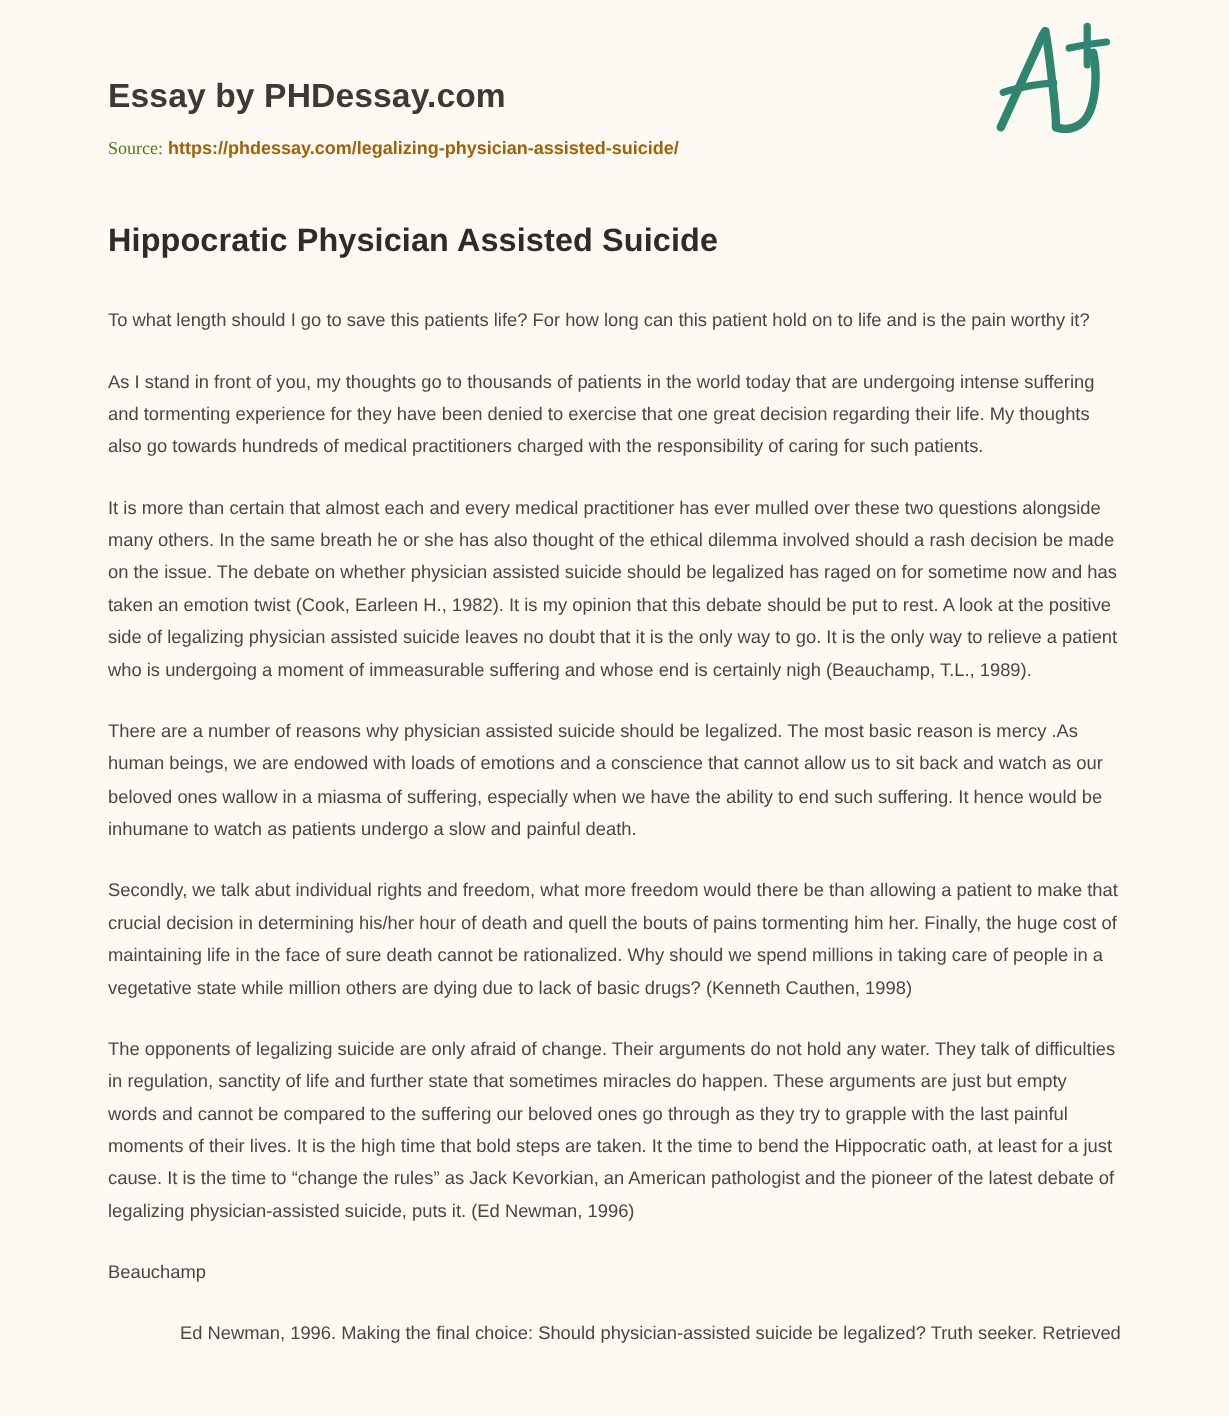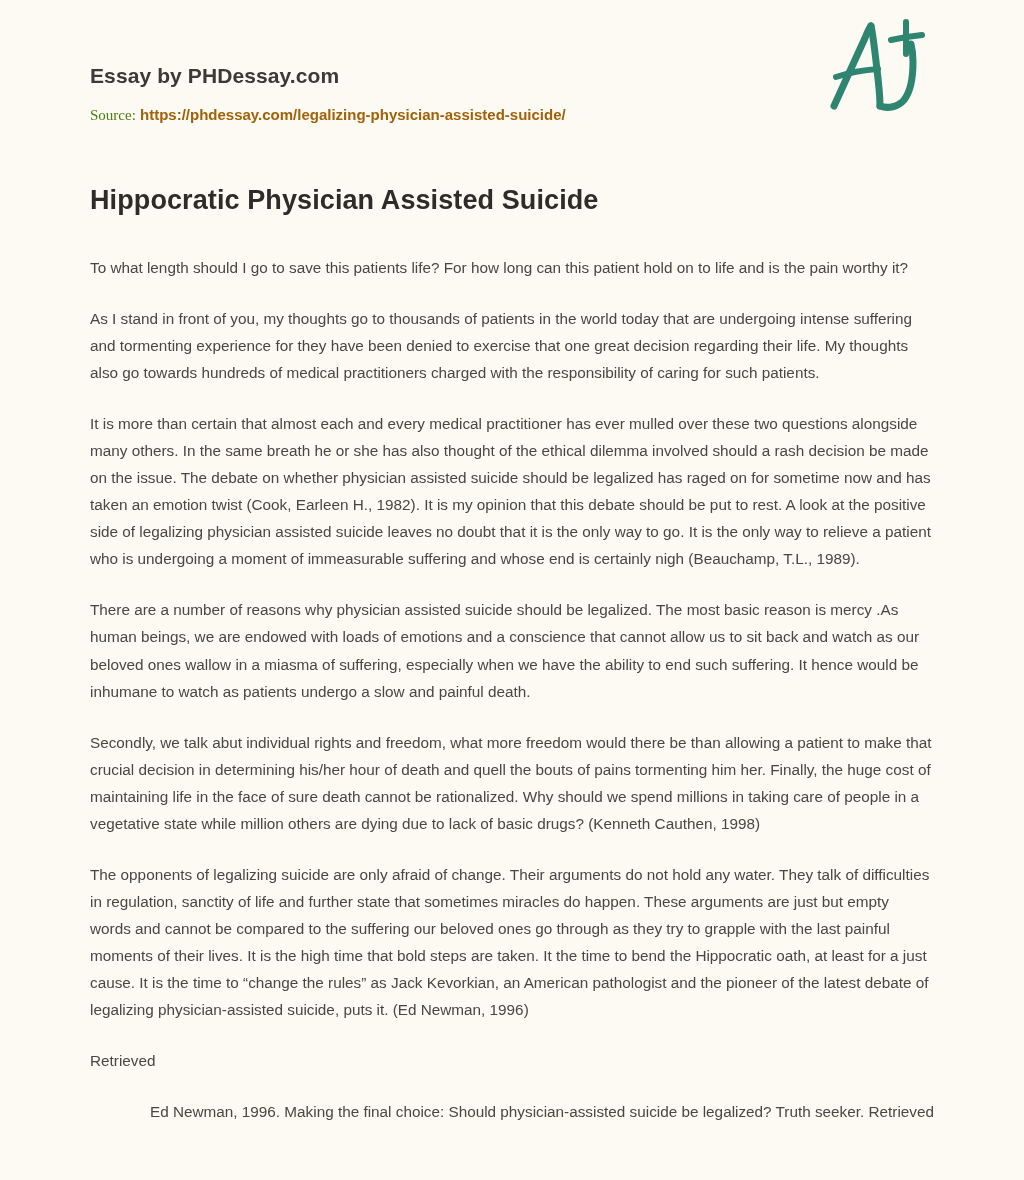--- a/index.html
+++ b/index.html
@@ -23,21 +23,21 @@
   }
 
   
   .header {
     position: relative;
     padding-top: 63px;
     height: 110px;
     box-sizing: border-box;
   }
   .brand-line {
-    font-size: 21px;
+    font-size: 28px;
     font-weight: bold;
     color: #3c3937;
     letter-spacing: .1px;
     line-height: 1.2;
   }
   .source-line {
     margin-top: 18px;
     font-size: 15px;
     color: #8d8884;
     line-height: 1.2;
@@ -107,17 +107,17 @@
   <div class="article">
     <h1 class="article-title">Hippocratic Physician Assisted Suicide</h1>
 
     <p class="para">To what length should I go to save this patients life? For how long can this patient hold on to life and is the pain worthy it?</p>
     <p class="para">As I stand in front of you, my thoughts go to thousands of patients in the world today that are undergoing intense suffering and tormenting experience for they have been denied to exercise that one great decision regarding their life. My thoughts also go towards hundreds of medical practitioners charged with the responsibility of caring for such patients.</p>
     <p class="para">It is more than certain that almost each and every medical practitioner has ever mulled over these two questions alongside many others. In the same breath he or she has also thought of the ethical dilemma involved should a rash decision be made on the issue. The debate on whether physician assisted suicide should be legalized has raged on for sometime now and has taken an emotion twist (Cook, Earleen H., 1982). It is my opinion that this debate should be put to rest. A look at the positive side of legalizing physician assisted suicide leaves no doubt that it is the only way to go. It is the only way to relieve a patient who is undergoing a moment of immeasurable suffering and whose end is certainly nigh (Beauchamp, T.L., 1989).</p>
     <p class="para">There are a number of reasons why physician assisted suicide should be legalized. The most basic reason is mercy .As human beings, we are endowed with loads of emotions and a conscience that cannot allow us to sit back and watch as our beloved ones wallow in a miasma of suffering, especially when we have the ability to end such suffering. It hence would be inhumane to watch as patients undergo a slow and painful death.</p>
     <p class="para">Secondly, we talk abut individual rights and freedom, what more freedom would there be than allowing a patient to make that crucial decision in determining his/her hour of death and quell the bouts of pains tormenting him her. Finally, the huge cost of maintaining life in the face of sure death cannot be rationalized. Why should we spend millions in taking care of people in a vegetative state while million others are dying due to lack of basic drugs? (Kenneth Cauthen, 1998)</p>
     <p class="para">The opponents of legalizing suicide are only afraid of change. Their arguments do not hold any water. They talk of difficulties in regulation, sanctity of life and further state that sometimes miracles do happen. These arguments are just but empty words and cannot be compared to the suffering our beloved ones go through as they try to grapple with the last painful moments of their lives. It is the high time that bold steps are taken. It the time to bend the Hippocratic oath, at least for a just cause. It is the time to “change the rules” as Jack Kevorkian, an American pathologist and the pioneer of the latest debate of legalizing physician-assisted suicide, puts it. (Ed Newman, 1996)</p>
 
-    <p class="para ref-heading">Retrieved</p>
+    <p class="para ref-heading">Beauchamp</p>
     <p class="para">Ed Newman, 1996. Making the final choice: Should physician-assisted suicide be legalized? Truth seeker. Retrieved</p>
   </div>
 
 </div>
 
 </body></html>

